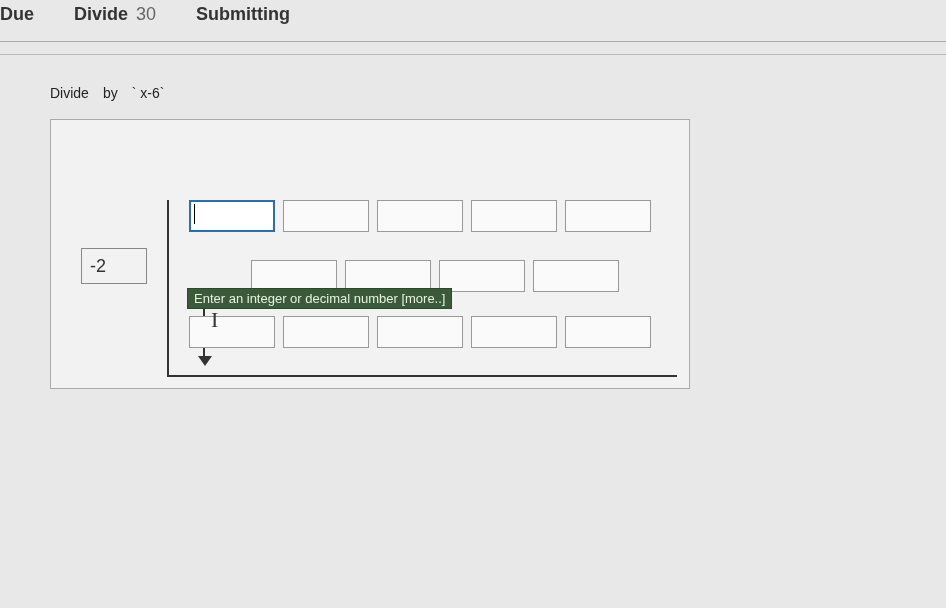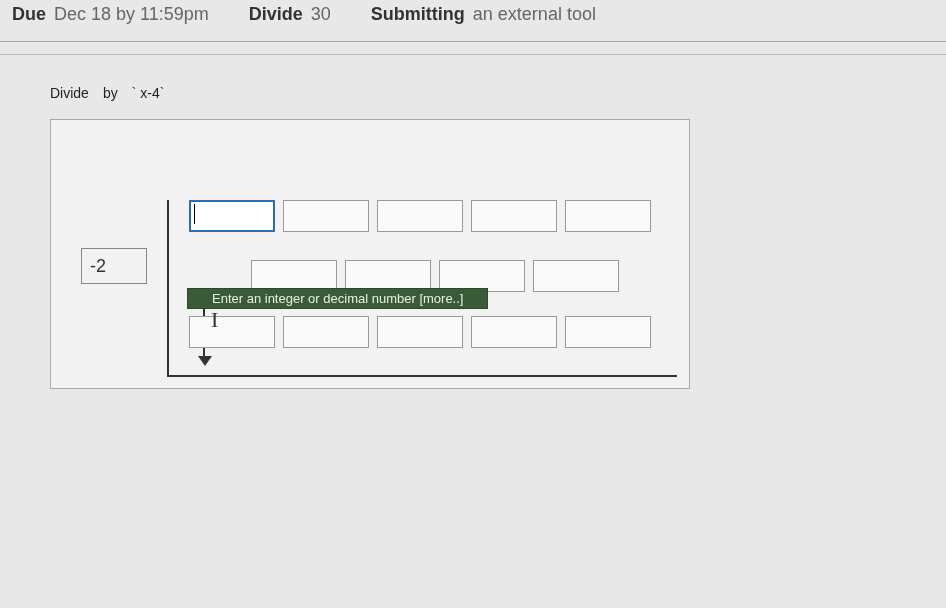--- a/index.html
+++ b/index.html
@@ -11,21 +11,21 @@
       font-family: "Helvetica Neue", Arial, sans-serif;
       background: #e8e8e8;
       width: 946px;
       height: 608px;
       overflow: hidden;
       color: #333;
     }
     .header-bar {
       display: flex;
       gap: 40px;
-      padding: 4px 20px 12px 12px;
+      padding: 4px 20px 12px 0;
       font-size: 18px;
       color: #444;
     }
     .header-item {
       display: flex;
       gap: 8px;
       align-items: baseline;
     }
     .header-label {
       font-weight: 600;
@@ -135,21 +135,21 @@
       border: 2px solid #2a6db0;
       background: #fff;
     }
     .tooltip {
       position: absolute;
       left: 106px;
       top: 88px;
       background: #3a5a3a;
       color: #e8f0e0;
       font-size: 13px;
-      padding: 2px 24px;
+      padding: 2px 6px;
       border: 1px solid #2a4a2a;
       white-space: nowrap;
       z-index: 5;
     }
     .bottom-hr {
       position: absolute;
       left: 86px;
       top: 175px;
       width: 510px;
       height: 2px;
@@ -172,41 +172,39 @@
       height: 20px;
       background: #000;
     }
   </style>
 </head>
 <body>
 
 <div class="header-bar">
   <div class="header-item">
     <span class="header-label">Due</span>
-    <span class="header-value">Dec 18 by 11:59pm</span>
   </div>
   <div class="header-item">
     <span class="header-label">Divide</span>
     <span class="header-value">30</span>
   </div>
   <div class="header-item">
     <span class="header-label">Submitting</span>
-    <span class="header-value">an external tool</span>
   </div>
 </div>
 
 <hr class="hr">
 <hr class="hr2">
 
 <div class="content">
 
   <div class="problem-line">
     <span>Divide</span>
     <span>by</span>
-    <span>` x-4`</span>
+    <span>` x-6`</span>
   </div>
 
 
   <div class="worksheet-box">
     <div class="syn-container">
 
       <div class="divisor-box">-2</div>
 
       <div class="vline"></div>
       <div class="bottom-hr"></div>

